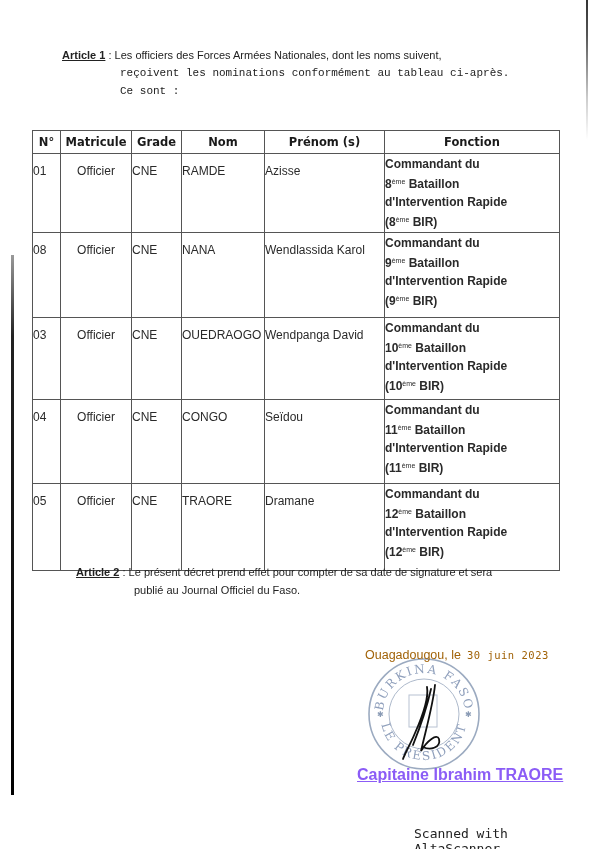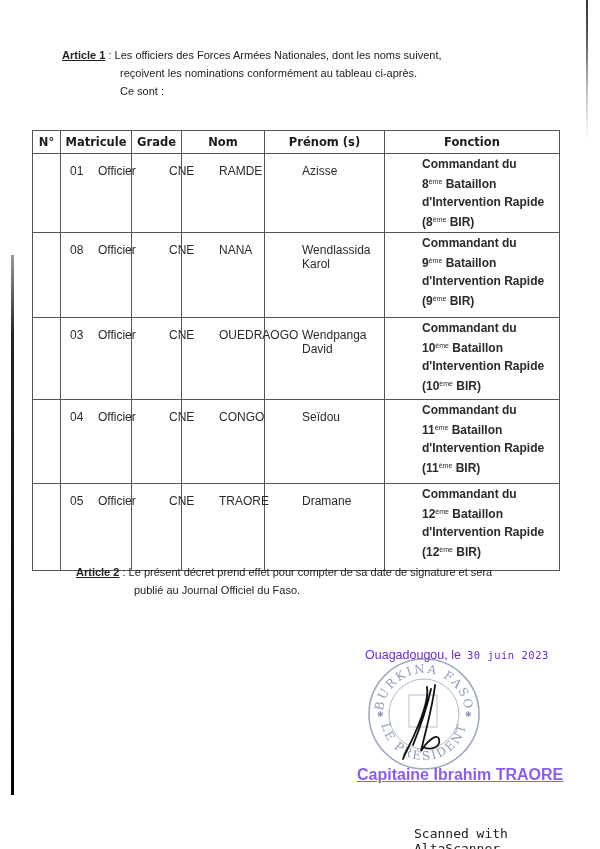--- a/index.html
+++ b/index.html
@@ -15,60 +15,59 @@
   }
   .edge-line-right {
     position: absolute; left: 586px; top: 0; width: 2px; height: 140px;
     background: linear-gradient(to bottom, #333 0%, #555 25%, #ccc 70%, rgba(255,255,255,0) 100%);
   }
   .article {
     position: absolute; font-size: 11px; line-height: 18px; color: #222;
   }
   .article .label { font-weight: bold; text-decoration: underline; }
   #article1 { left: 62px; top: 46px; width: 500px; }
-  #article1 .line2, #article1 .line3 { padding-left: 58px; display: block; }
+  #article1 .line2, #article1 .line3 { padding-left: 58px; display: block; font-family: Liberation Mono, monospace; }
   #article2 { left: 76px; top: 563px; width: 490px; }
   #article2 .line2 { padding-left: 58px; display: block; }
 
   table.nominations {
     position: absolute; left: 32px; top: 130px; width: 527px;
     border-collapse: collapse; table-layout: fixed;
     font-size: 12px;
   }
   table.nominations th, table.nominations td {
     border: 1px solid #555; vertical-align: top; padding: 0;
   }
   table.nominations th {
     font-family: "DejaVu Sans", sans-serif; font-weight: bold; font-size: 11.5px;
     height: 22px; text-align: center; vertical-align: middle; color: #1a1a1a;
   }
   table.nominations td {
     font-family: "Liberation Sans", sans-serif; font-size: 12px; color: #2a2a2a;
     padding-top: 10px;
-    padding-left: 37px;
   }
   td.c-num { text-align: left; padding-left: 8px; }
   td.c-mat { text-align: center; }
   td.c-grade { text-align: left; padding-left: 5px; margin-left: 32px; }
   td.c-nom { text-align: left; padding-left: 8px; }
   td.c-prenom { text-align: left; padding-left: 5px; }
   td.c-fonction {
     text-align: left; font-family: "DejaVu Sans", sans-serif; font-weight: bold;
     font-size: 11.5px; line-height: 18px; padding-top: 1px !important; padding-bottom: 1px;
     color: #1a1a1a;
   }
   td.c-fonction sup { font-size: 7px; vertical-align: 4px; font-weight: normal; }
   tr.r1 td { height: 68px; }
   tr.r2 td { height: 74px; }
   tr.r3 td { height: 71px; }
   tr.r4 td { height: 73px; }
   tr.r5 td { height: 76px; }
 
   .signature-block { position: absolute; left: 357px; top: 645px; width: 230px; height: 140px; }
-  .place-date { position: absolute; left: 8px; top: 3px; font-size: 12.5px; color: #6d28d9; white-space: nowrap; }
+  .place-date { position: absolute; left: 8px; top: 3px; font-size: 12.5px; color: #a16207; white-space: nowrap; }
   .place-date .date {
     font-family: "DejaVu Sans Mono", monospace; font-size: 10.5px; margin-left: 6px; letter-spacing: 0.5px;
   }
   .stamp { position: absolute; left: 8px; top: 10px; width: 118px; height: 118px; }
   .signatory {
     position: absolute; left: 0; top: 121px; font-weight: bold; font-size: 16px;
     text-decoration: underline; color: #8b5cf6; white-space: nowrap;
   }
   .scanner-watermark {
     position: absolute; left: 414px; top: 826px;

